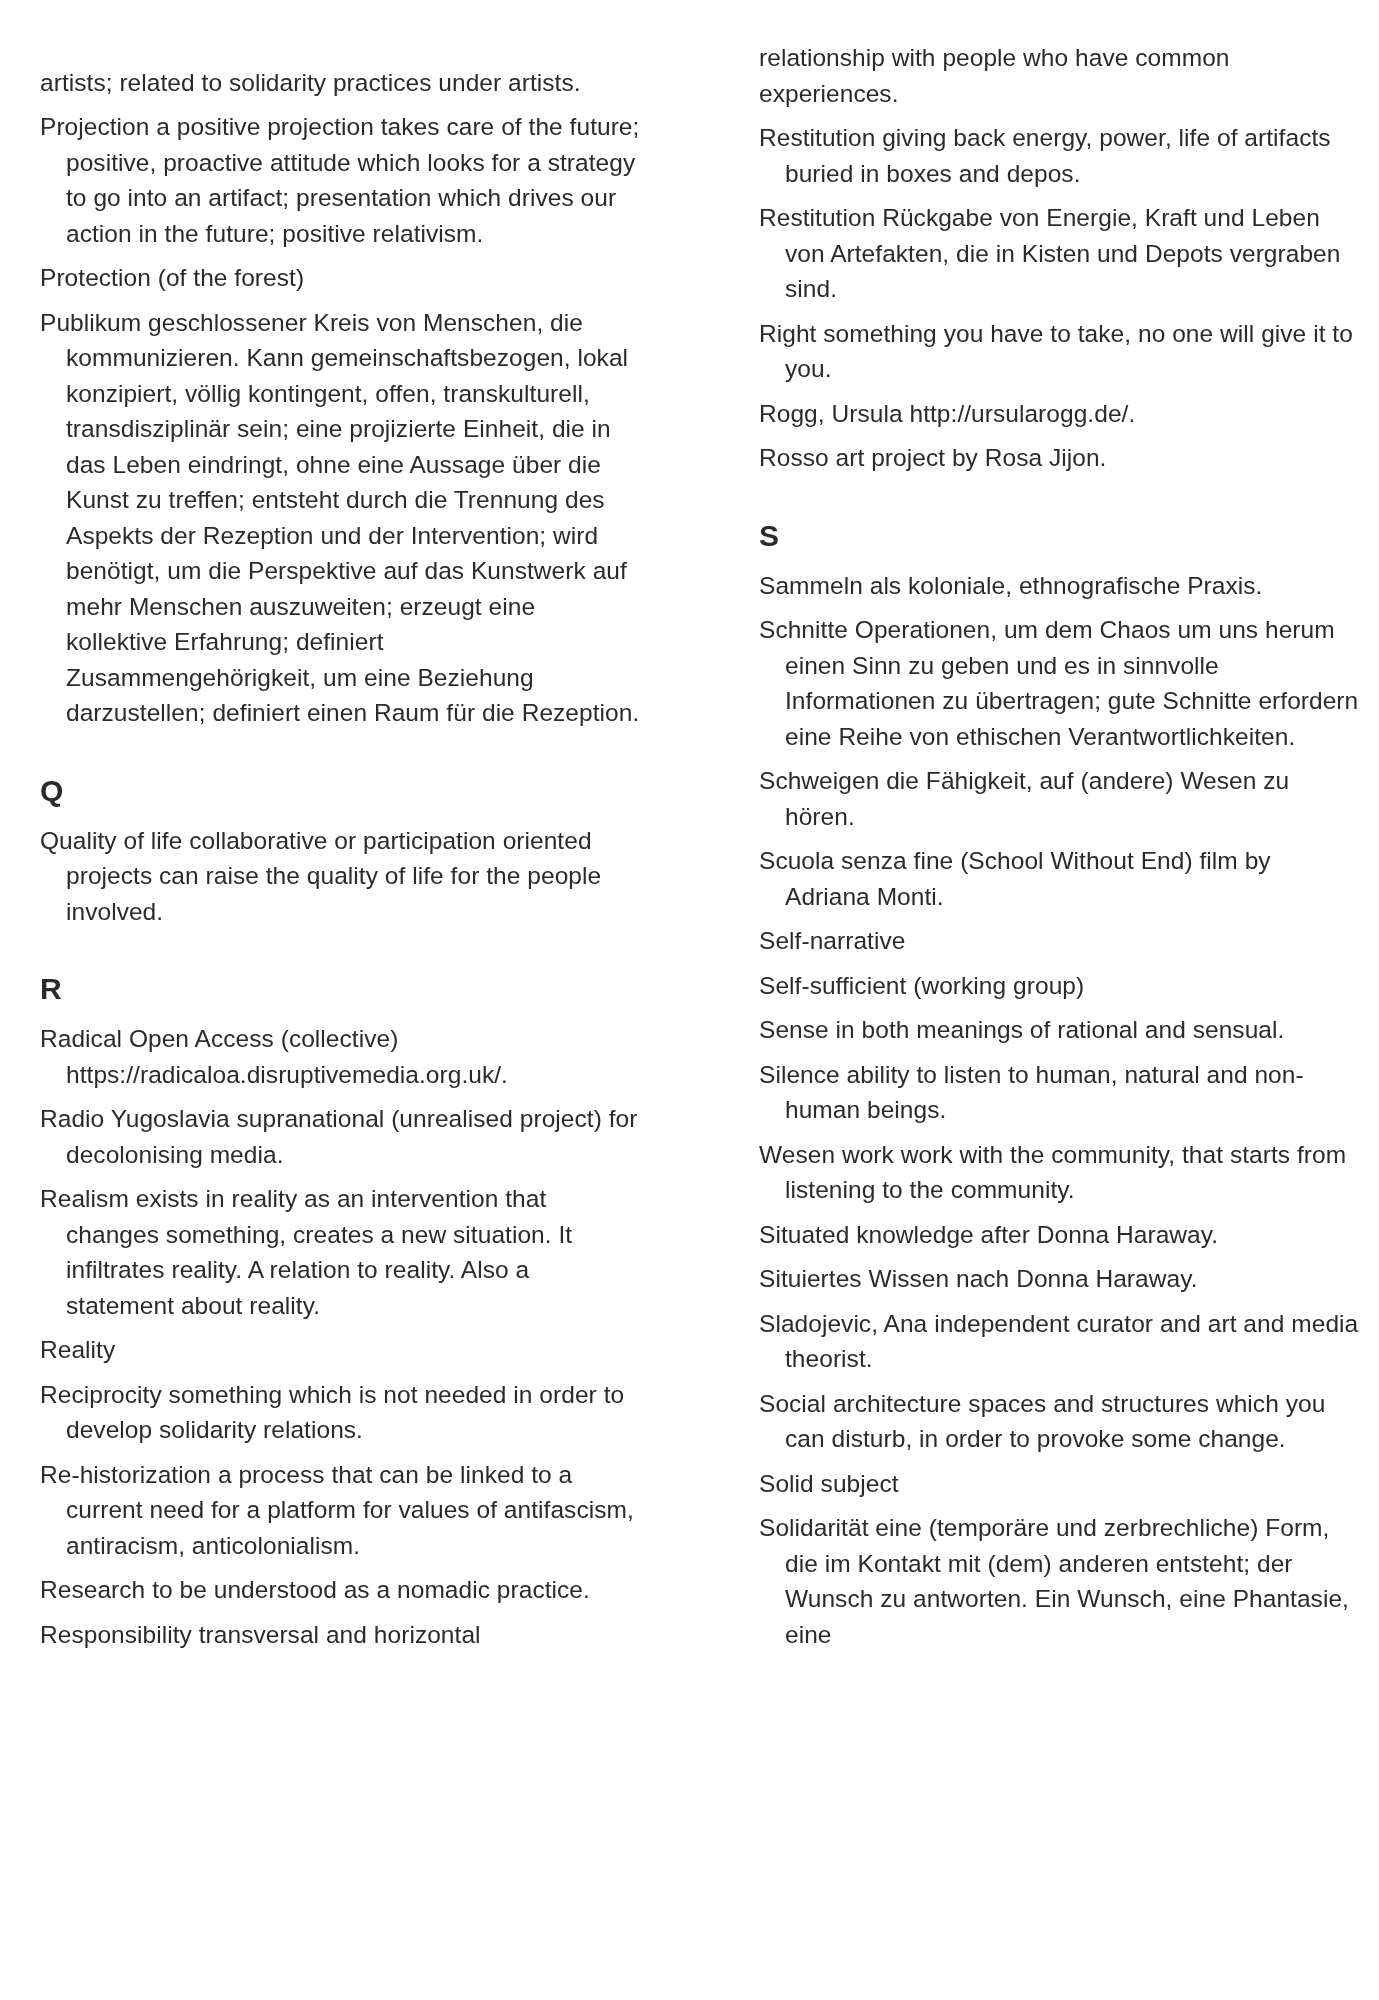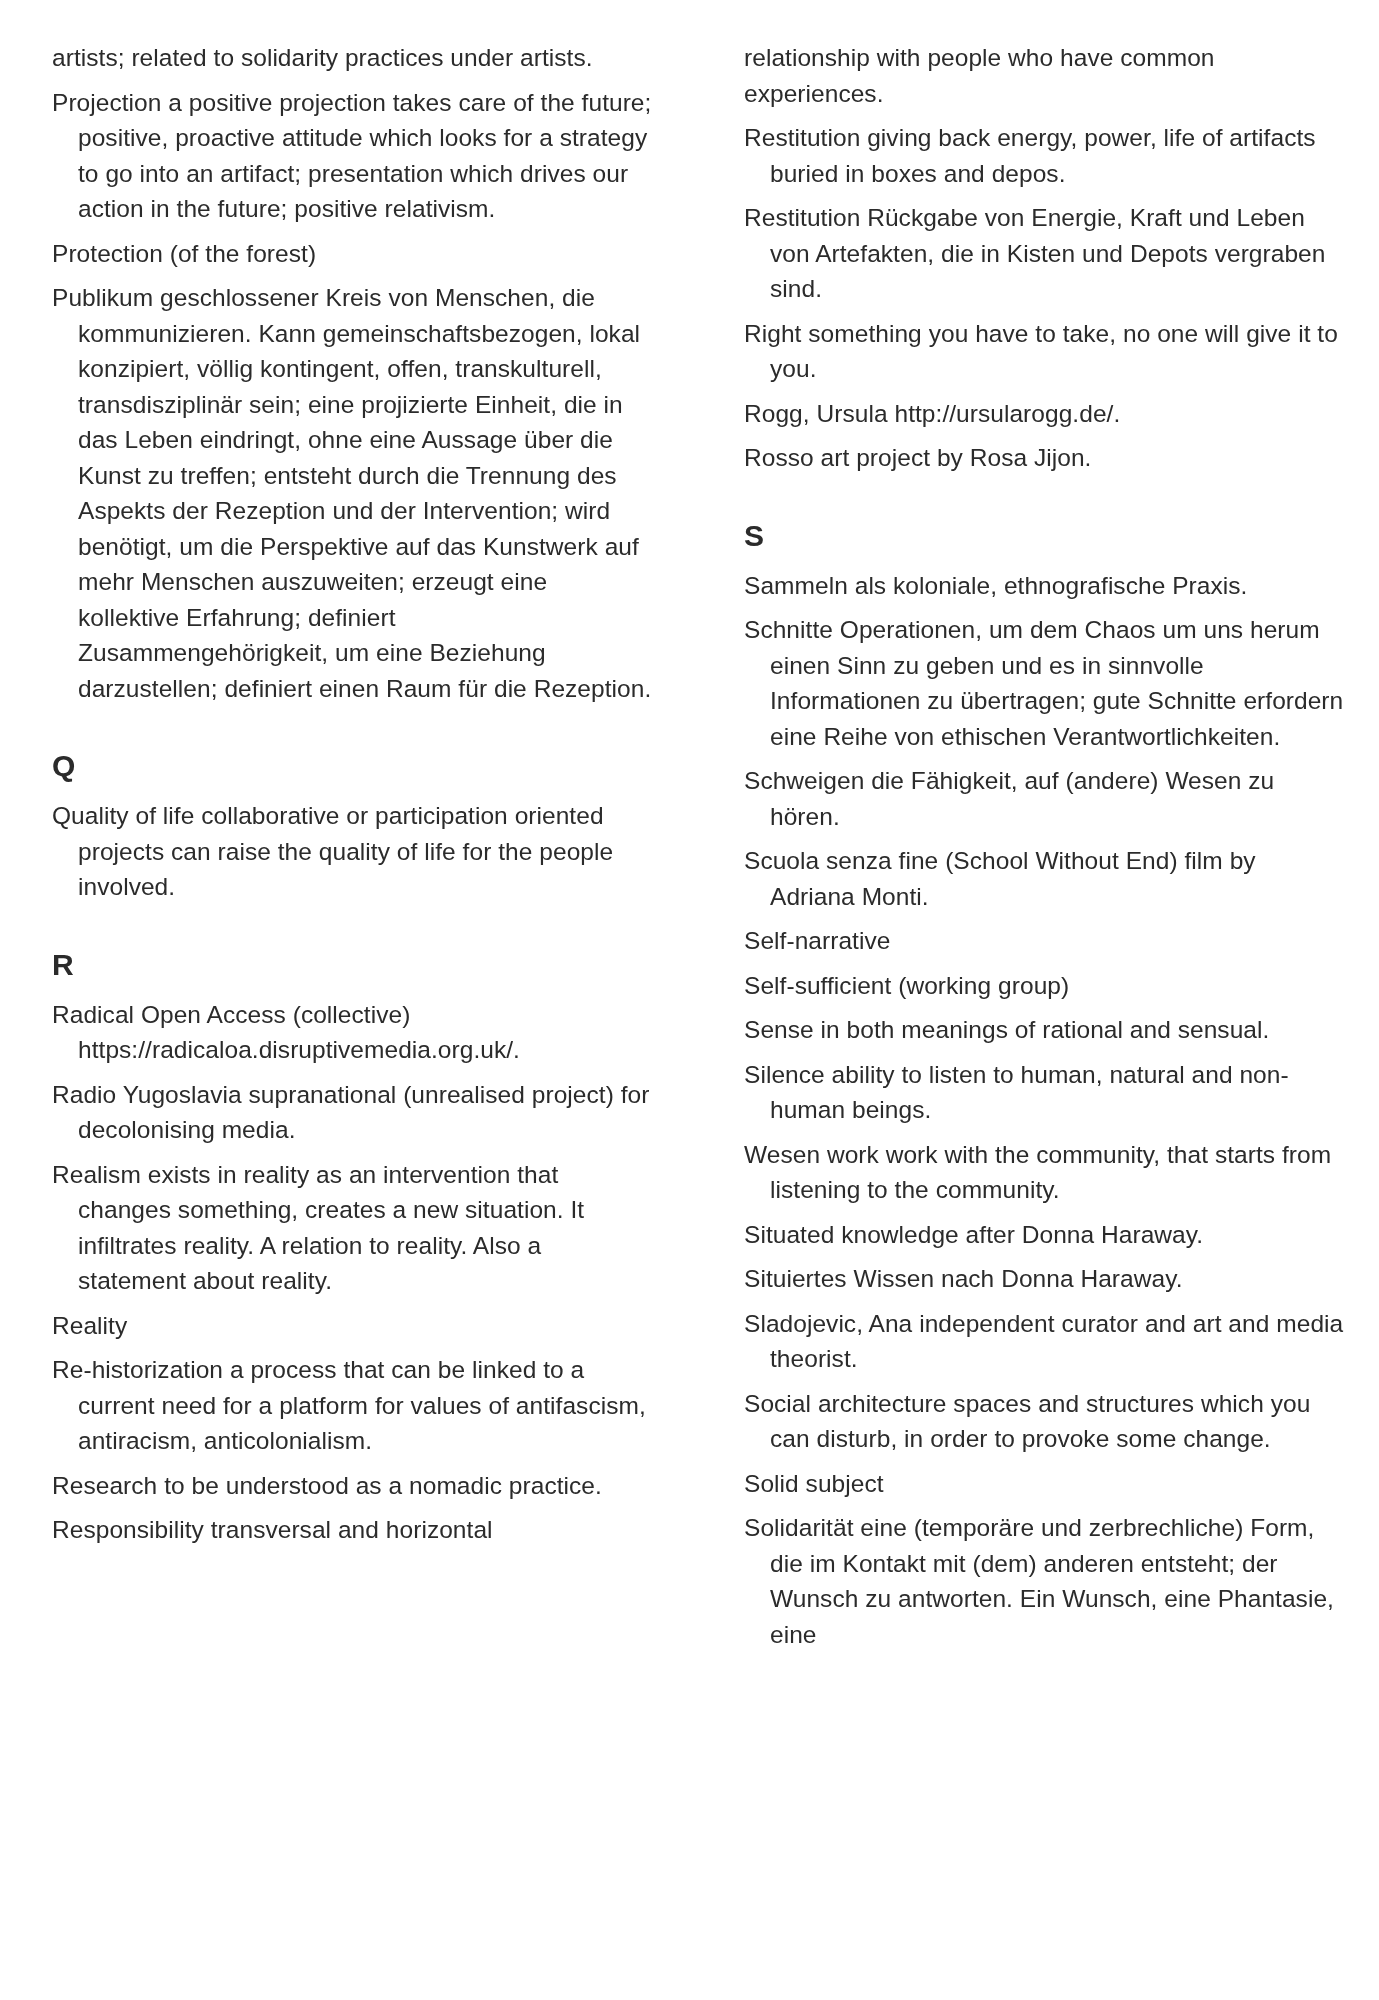--- a/index.html
+++ b/index.html
@@ -16,23 +16,22 @@
   }
   .page {
     position: relative;
     width: 1379px;
     height: 2000px;
     box-sizing: border-box;
     padding: 40px 40px 0 40px;
   }
   .columns {
     display: flex;
-    gap: 92px;
-    align-items: flex-start;
-    margin-left: 12px;
+    gap: 119px;
+    align-items: flex-end;
   }
   .column {
     width: 600px;
     flex: 0 0 600px;
   }
   .entry {
     font-size: 24.5px;
     line-height: 35.5px;
     margin: 0 0 9px 0;
     padding-left: 26px;
@@ -64,20 +63,21 @@
         <p class="entry"><span class="term">Projection</span> <span class="definition">a positive projection takes care of the future; positive, proactive attitude which looks for a strategy to go into an artifact; presentation which drives our action in the future; positive relativism.</span></p>
         <p class="entry"><span class="term">Protection</span> <span class="definition">(of the forest)</span></p>
         <p class="entry"><span class="term">Publikum</span> <span class="definition">geschlossener Kreis von Menschen, die kommunizieren. Kann gemeinschaftsbezogen, lokal konzipiert, völlig kontingent, offen, transkulturell, transdisziplinär sein; eine projizierte Einheit, die in das Leben eindringt, ohne eine Aussage über die Kunst zu treffen; entsteht durch die Trennung des Aspekts der Rezeption und der Intervention; wird benötigt, um die Perspektive auf das Kunstwerk auf mehr Menschen auszuweiten; erzeugt eine kollektive Erfahrung; definiert Zusammengehörigkeit, um eine Beziehung darzustellen; definiert einen Raum für die Rezeption.</span></p>
         <div class="letter">Q</div>
         <p class="entry"><span class="term">Quality of life</span> <span class="definition">collaborative or participation oriented projects can raise the quality of life for the people involved.</span></p>
         <div class="letter">R</div>
         <p class="entry"><span class="term">Radical Open Access</span> <span class="definition">(collective) https://radicaloa.disruptivemedia.org.uk/.</span></p>
         <p class="entry"><span class="term">Radio Yugoslavia</span> <span class="definition">supranational (unrealised project) for decolonising media.</span></p>
         <p class="entry"><span class="term">Realism</span> <span class="definition">exists in reality as an intervention that changes something, creates a new situation. It infiltrates reality. A relation to reality. Also a statement about reality.</span></p>
         <p class="entry"><span class="term">Reality</span></p>
+        <p class="entry"><span class="term">Reciprocity</span> <span class="definition">something which is not needed in order to develop solidarity relations.</span></p>
         <p class="entry"><span class="term">Re-historization</span> <span class="definition">a process that can be linked to a current need for a platform for values of antifascism, antiracism, anticolonialism.</span></p>
         <p class="entry"><span class="term">Research</span> <span class="definition">to be understood as a nomadic practice.</span></p>
         <p class="entry"><span class="term">Responsibility</span> <span class="definition">transversal and horizontal</span></p>
       </div>
     <div class="column" id="right-column">
         <p class="entry cont">relationship with people who have common experiences.</p>
         <p class="entry"><span class="term">Restitution</span> <span class="definition">giving back energy, power, life of artifacts buried in boxes and depos.</span></p>
         <p class="entry"><span class="term">Restitution</span> <span class="definition">Rückgabe von Energie, Kraft und Leben von Artefakten, die in Kisten und Depots vergraben sind.</span></p>
         <p class="entry"><span class="term">Right</span> <span class="definition">something you have to take, no one will give it to you.</span></p>
         <p class="entry"><span class="term">Rogg, Ursula</span> <span class="definition">http://ursularogg.de/.</span></p>

